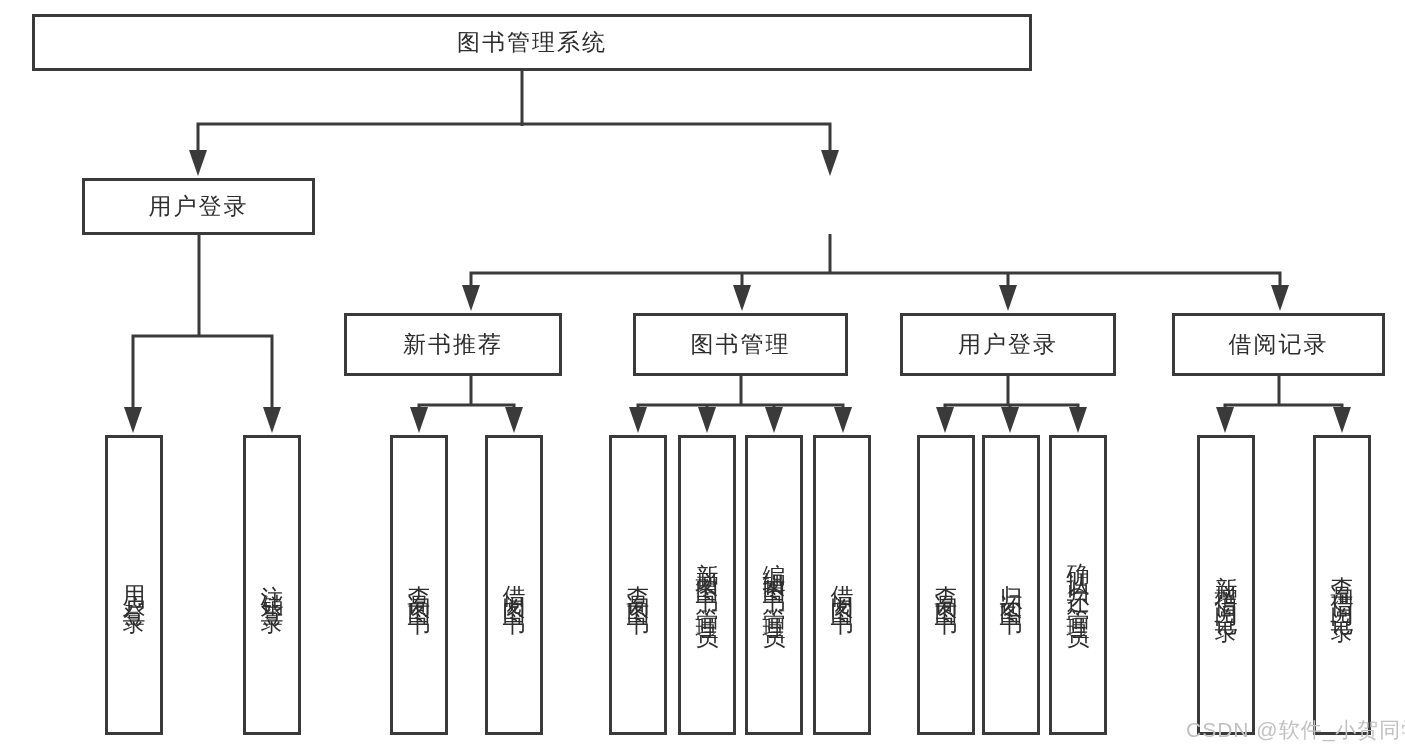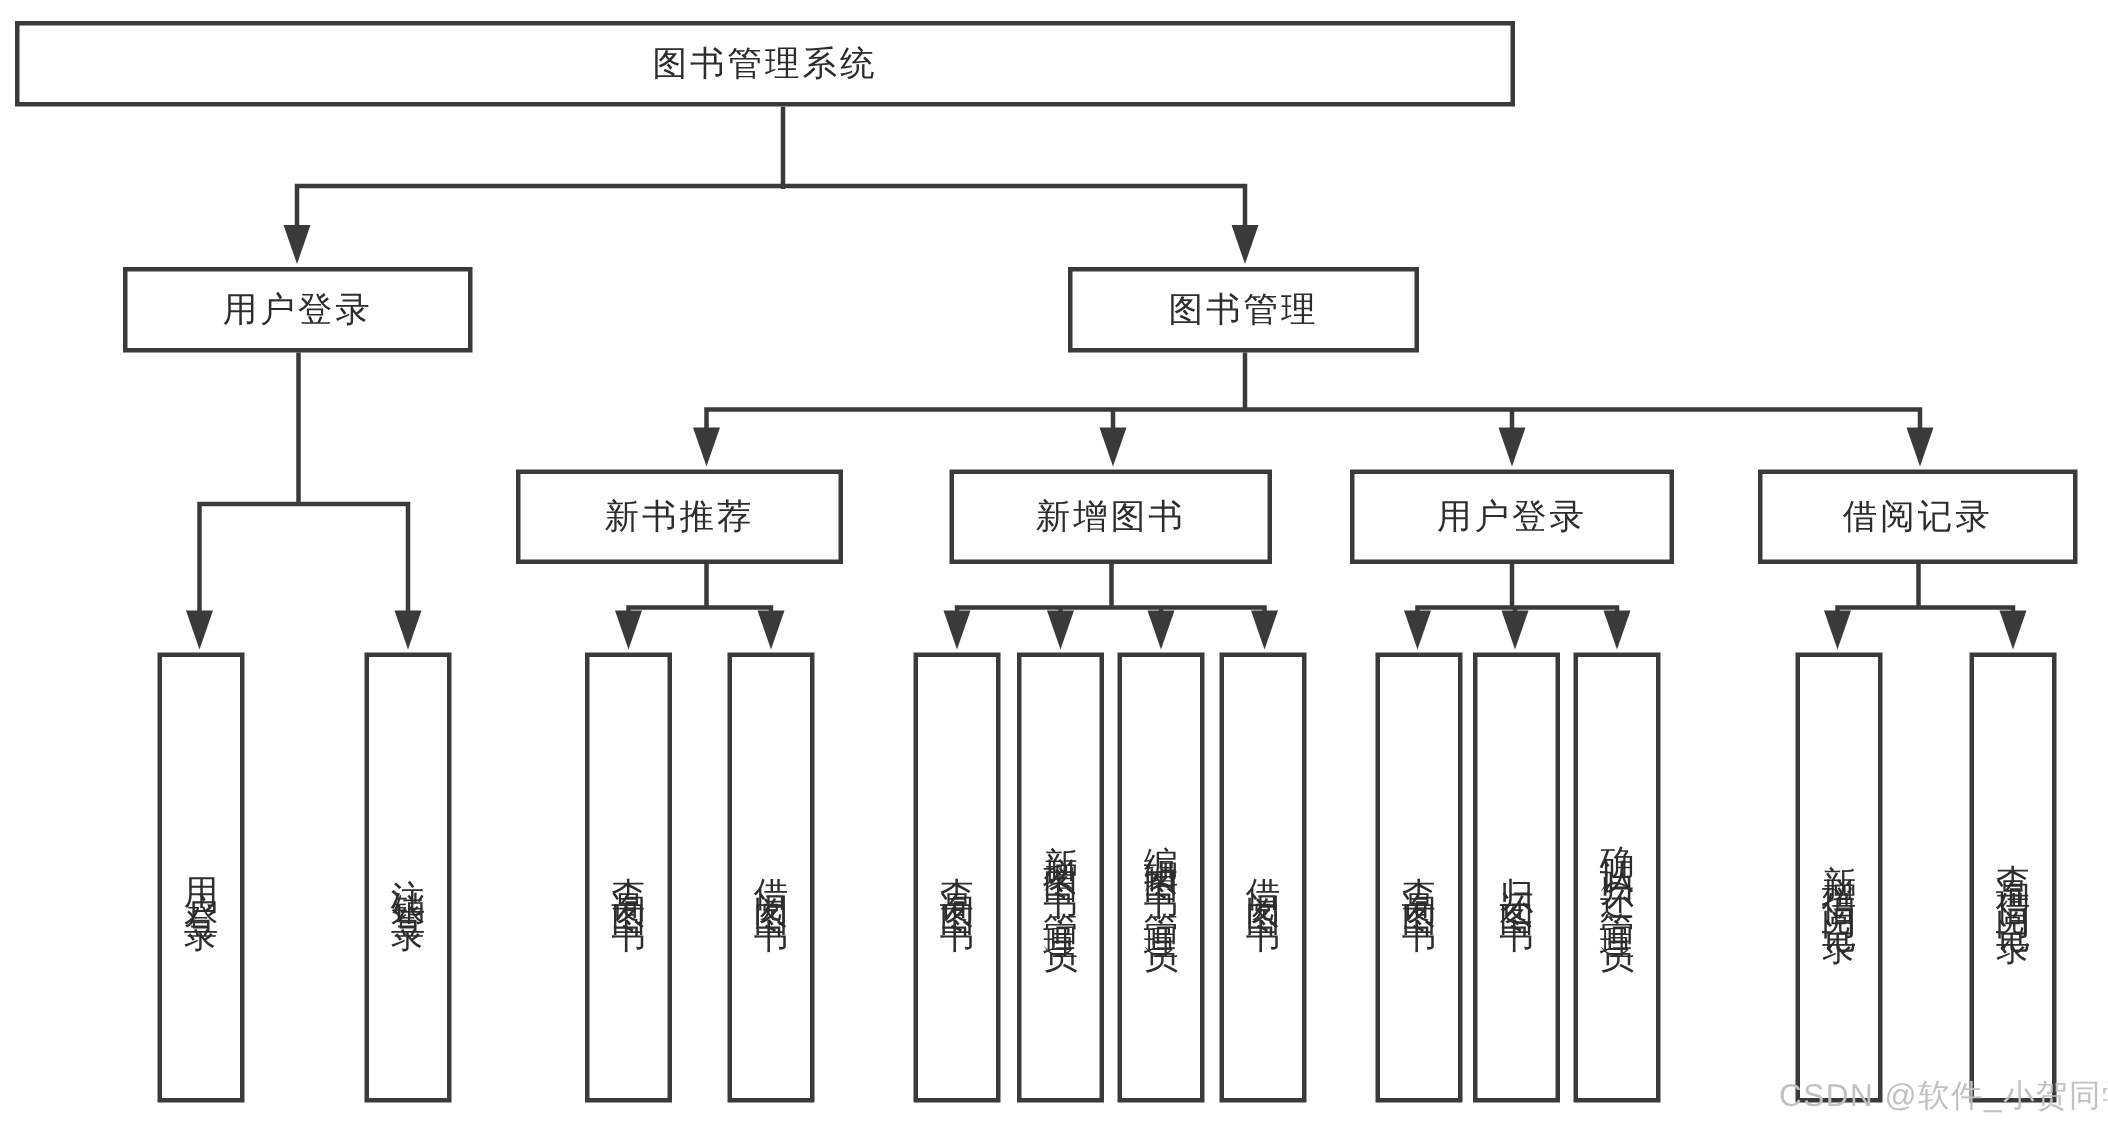--- a/index.html
+++ b/index.html
@@ -113,36 +113,33 @@
       <polygon points="765,407 783,407 774,433"></polygon>
       <polygon points="834,407 852,407 843,433"></polygon>
       <polygon points="936,407 954,407 945,433"></polygon>
       <polygon points="1001,407 1019,407 1010,433"></polygon>
       <polygon points="1069,407 1087,407 1078,433"></polygon>
       <polygon points="1216,407 1234,407 1225,433"></polygon>
       <polygon points="1333,407 1351,407 1342,433"></polygon>
     </g>
   </svg>
 
-  <div class="box" style="left:10px; top:14px; width:1000px; height:57px">
+  <div class="box" style="left:32px; top:14px; width:1000px; height:57px">
     <span class="hlabel">图书管理系统</span>
   </div>
 
   <div class="box" style="left:82px; top:178px; width:233px; height:57px">
     <span class="hlabel">用户登录</span>
   </div>
-  <div class="box" style="left:712px; top:178px; width:234px; height:57px">
-    <span class="hlabel">图书管理</span>
-  </div>
 
   <div class="box" style="left:344px; top:313px; width:218px; height:63px">
     <span class="hlabel">新书推荐</span>
   </div>
   <div class="box" style="left:633px; top:313px; width:215px; height:63px">
-    <span class="hlabel">新增图书</span>
+    <span class="hlabel">图书管理</span>
   </div>
   <div class="box" style="left:900px; top:313px; width:216px; height:63px">
     <span class="hlabel">用户登录</span>
   </div>
   <div class="box" style="left:1172px; top:313px; width:213px; height:63px">
     <span class="hlabel">借阅记录</span>
   </div>
 
   <div class="box leaf" style="left:105px">
     <span class="vtext">用户登录</span>

